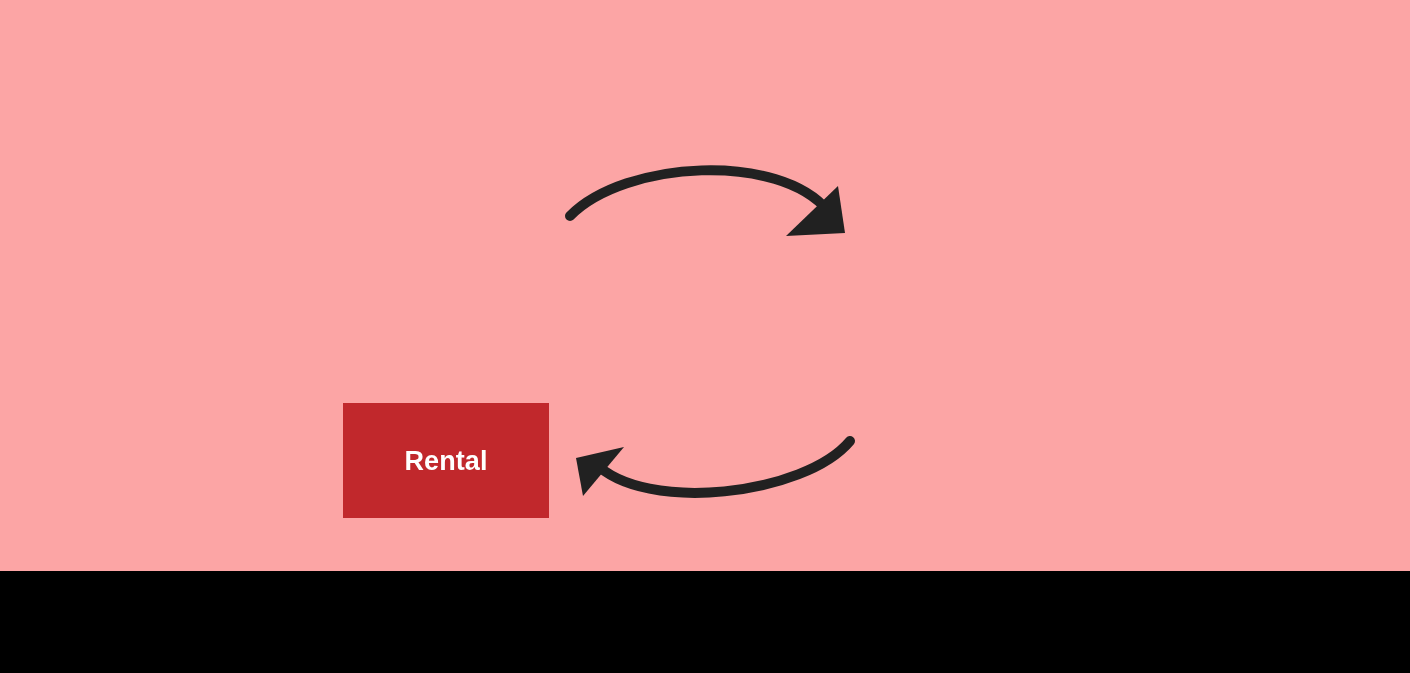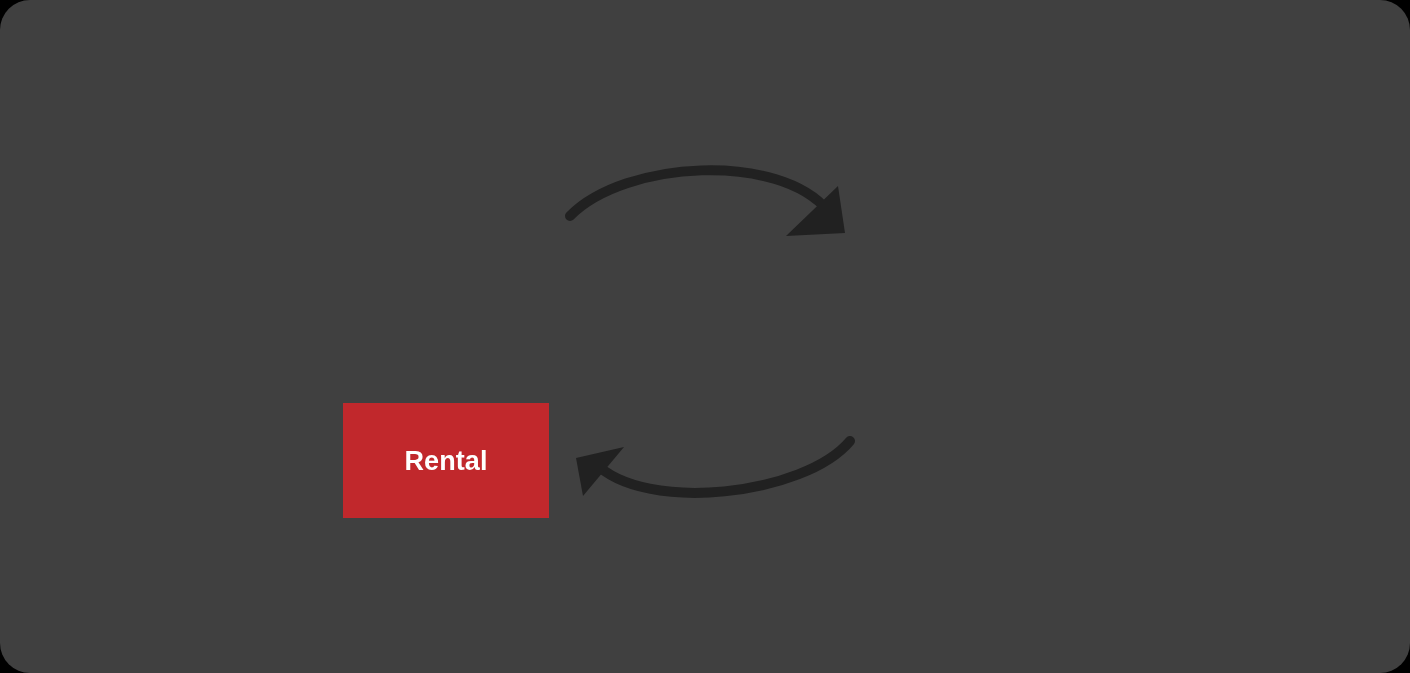--- a/index.html
+++ b/index.html
@@ -7,24 +7,23 @@
     margin: 0;
     padding: 0;
     background: #000000;
   }
   body {
     font-family: "Liberation Sans", sans-serif;
   }
   #canvas {
     position: relative;
     width: 1410px;
-    height: 673px;
-    background: #404040;
+    height: 571px;
+    background: #fca5a5;
     overflow: hidden;
-    border-radius: 30px;
   }
   #arrow-layer {
     position: absolute;
     left: 0;
     top: 0;
     width: 1410px;
     height: 673px;
   }
   .node-box {
     position: absolute;

